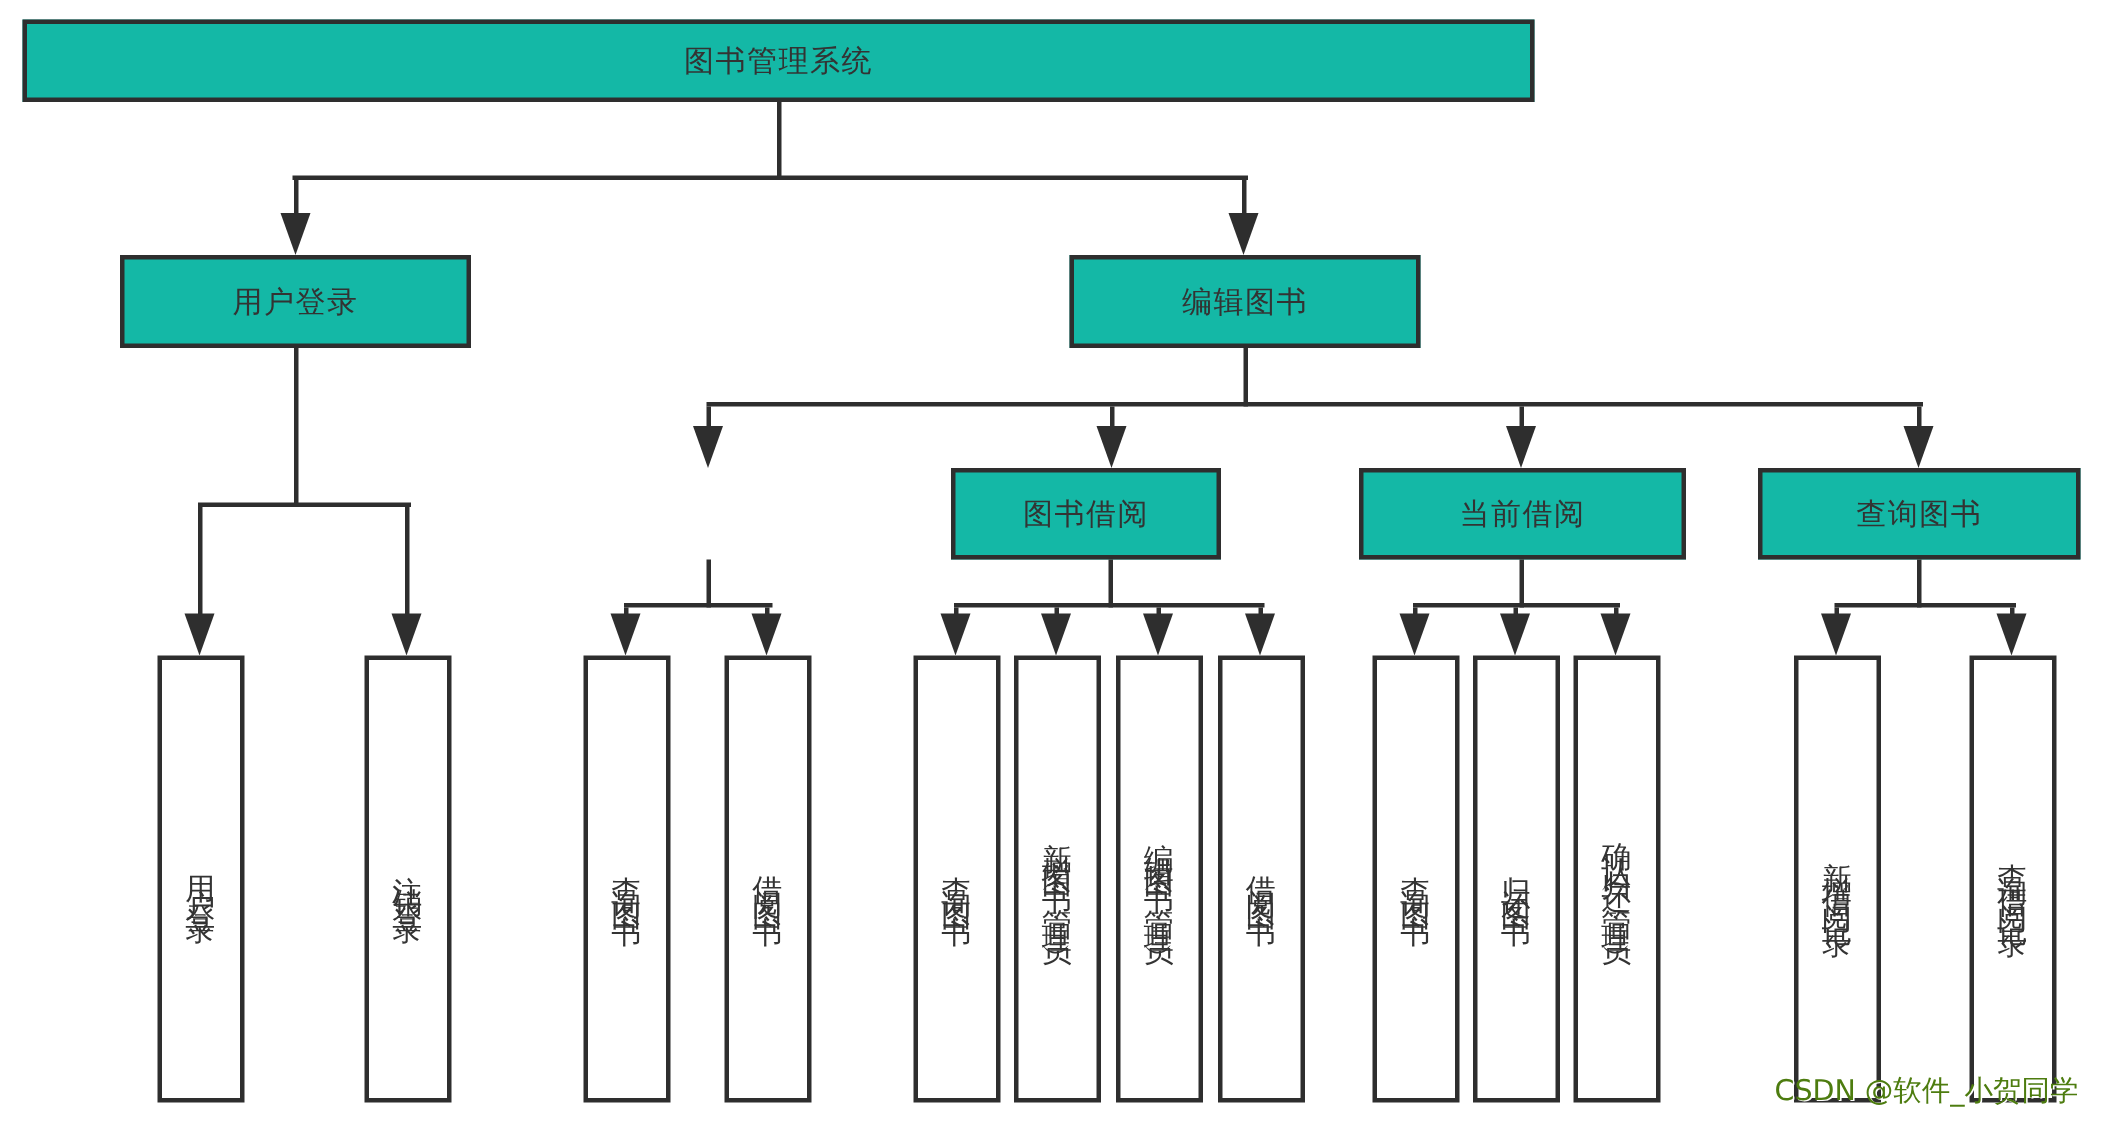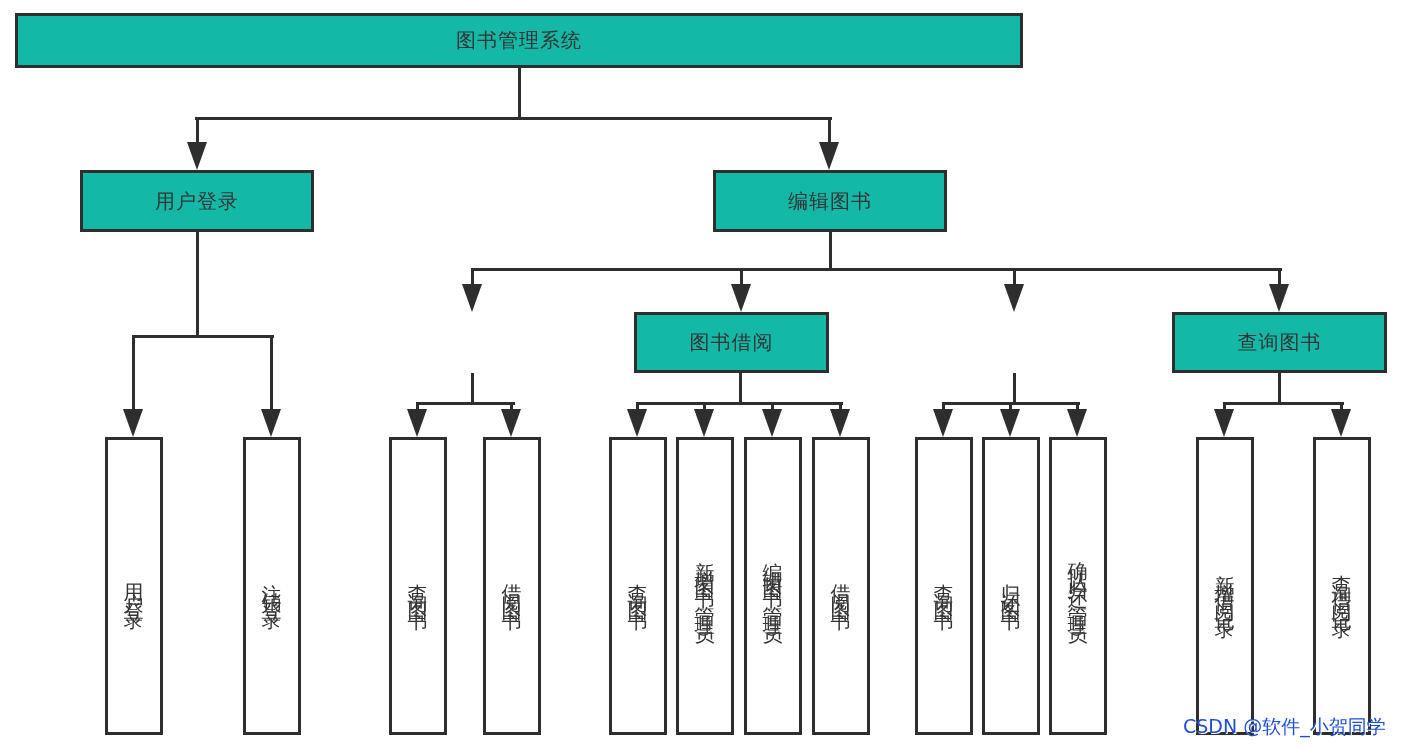--- a/index.html
+++ b/index.html
@@ -47,21 +47,21 @@
     position:absolute;
     width:0;height:0;
     border-left:10px solid transparent;
     border-right:10px solid transparent;
     border-top:28px solid #2e2e2e;
   }
   .watermark{
     position:absolute;
     left:1183px;top:714px;
     font-size:19px;
-    color:#1d4ed8;
+    color:#4d7c0f;
     text-shadow:1px 1px 0 #fff;
     z-index:5;
     white-space:nowrap;
   }
 </style>
 </head>
 <body>
 
 <div class="canvas">
 
@@ -88,21 +88,22 @@
   <div class="ln" style="left:471px;top:268px;width:811px;height:3px;"></div>
   <div class="ln" style="left:471px;top:271px;width:3px;height:15px;"></div>
   <div class="ln" style="left:740px;top:271px;width:3px;height:15px;"></div>
   <div class="ln" style="left:1013px;top:271px;width:3px;height:15px;"></div>
   <div class="ln" style="left:1278px;top:271px;width:3px;height:15px;"></div>
   <div class="arr" style="left:462px;top:284px;"></div>
   <div class="arr" style="left:731px;top:284px;"></div>
   <div class="arr" style="left:1004px;top:284px;"></div>
   <div class="arr" style="left:1269px;top:284px;"></div>
 
-  <div class="hbox" style="left:634px;top:312px;width:195px;height:61px;">图书借阅</div>
+  <div class="hbox" style="left:634px;top:312px;width:180px;height:61px;">图书借阅</div>
+  <div class="hbox" style="left:906px;top:312px;width:218px;height:61px;">当前借阅</div>
   <div class="hbox" style="left:1172px;top:312px;width:215px;height:61px;">查询图书</div>
 
   <div class="ln" style="left:471px;top:373px;width:3px;height:32px;"></div>
   <div class="ln" style="left:416px;top:402px;width:99px;height:3px;"></div>
   <div class="ln" style="left:416px;top:405px;width:3px;height:6px;"></div>
   <div class="ln" style="left:510px;top:405px;width:3px;height:6px;"></div>
   <div class="arr" style="left:407px;top:409px;"></div>
   <div class="arr" style="left:501px;top:409px;"></div>
 
   <div class="ln" style="left:739px;top:373px;width:3px;height:32px;"></div>

